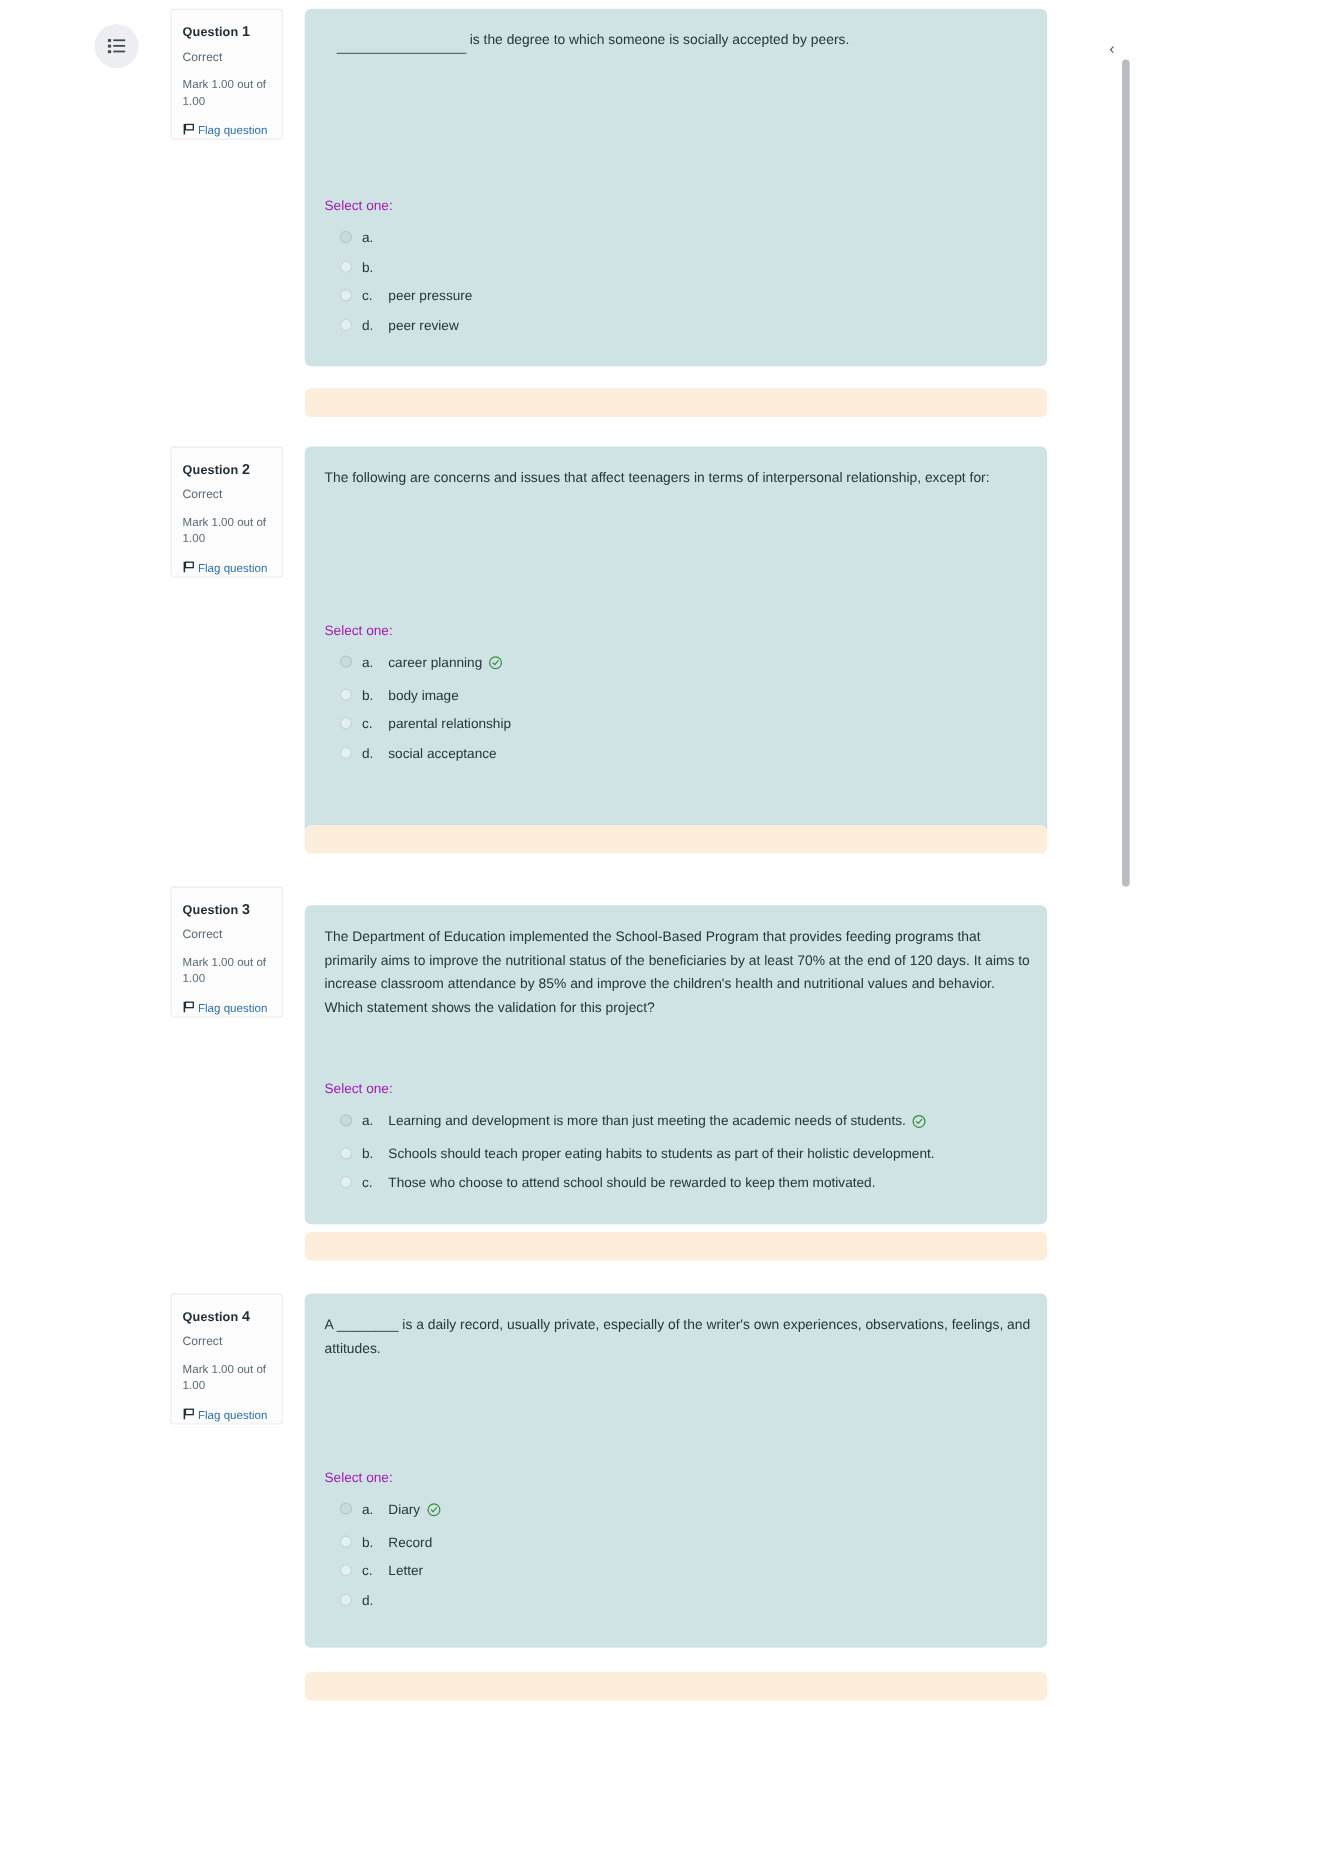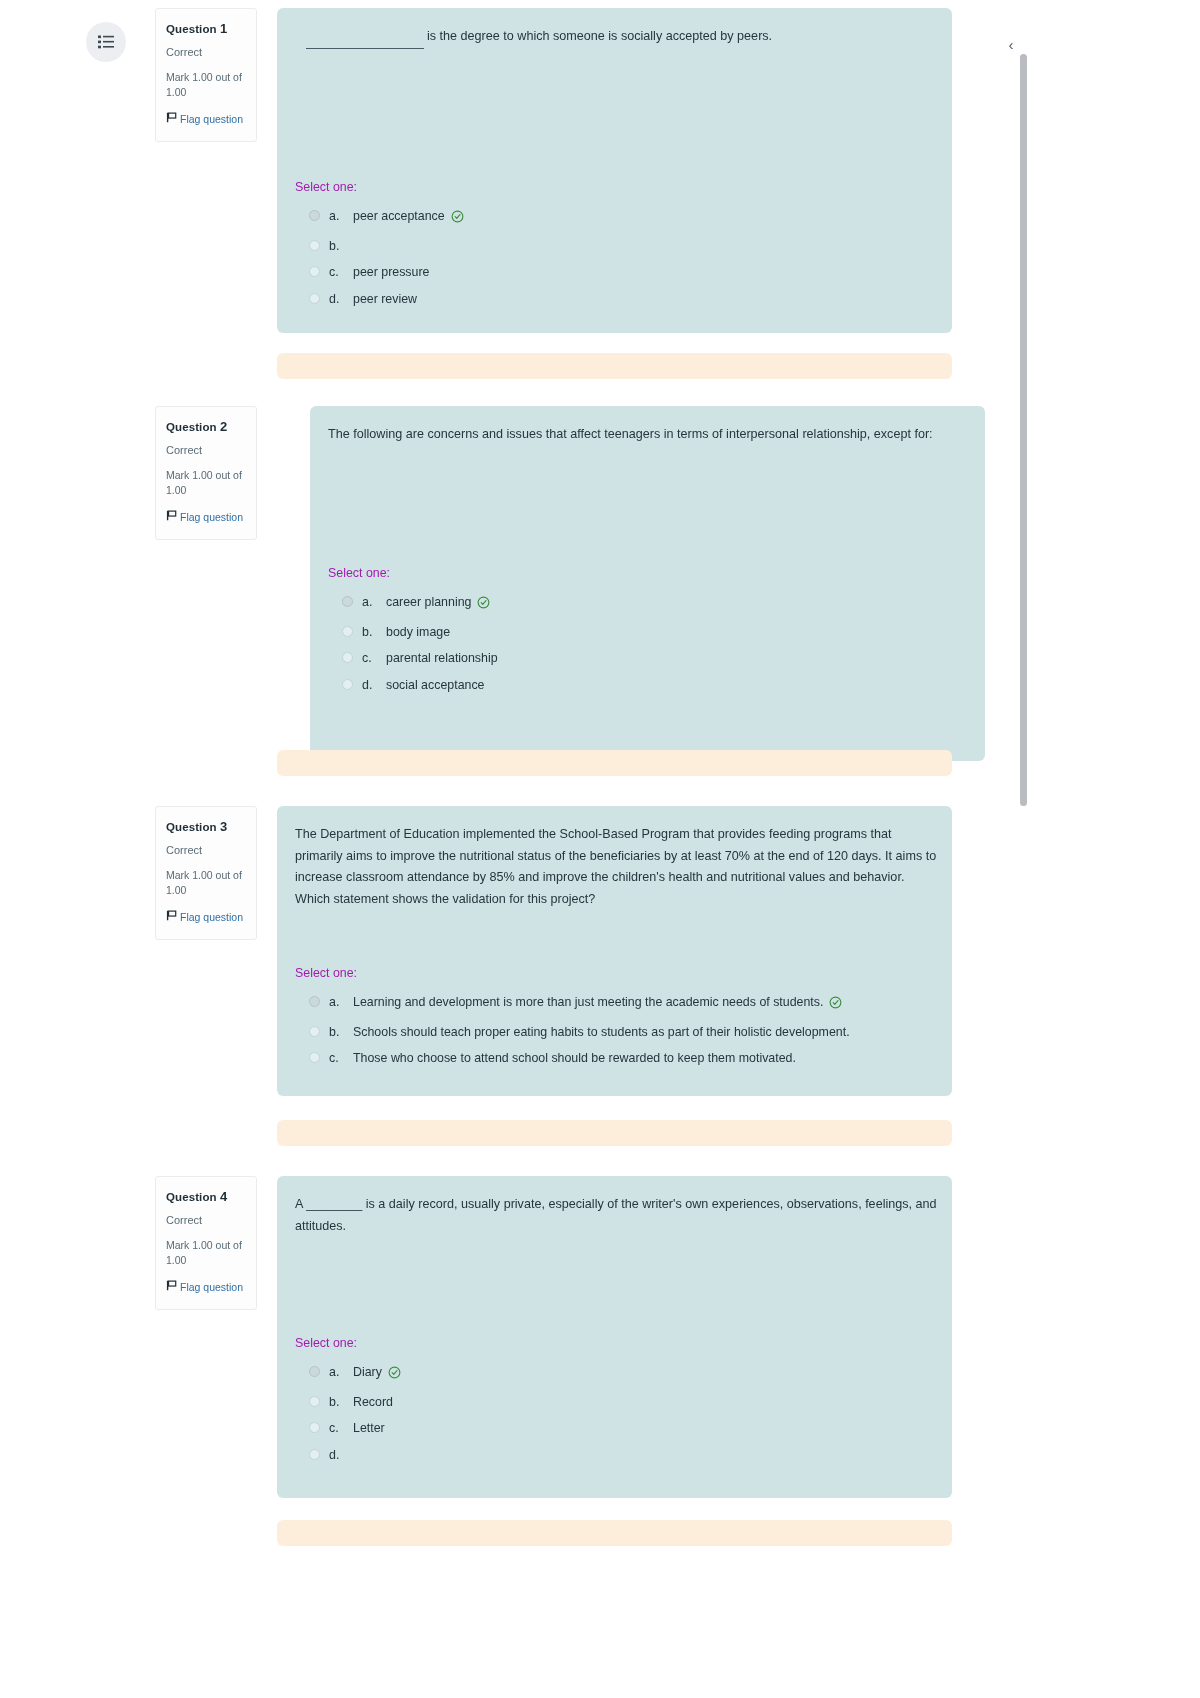--- a/index.html
+++ b/index.html
@@ -62,21 +62,21 @@
     left: 155px;
     width: 800px;
   }
   .q-info {
     position: absolute;
     left: 0; top: 0;
     width: 102px;
     background: #fdfdfd;
     border: 1px solid #e9ebed;
     border-radius: 3px;
-    padding: 12px 9px 16px 10px;
+    padding: 12px 9px 0 10px;
   }
   .q-num {
     font-size: 11.5px;
     font-weight: bold;
     color: #1f2d36;
     letter-spacing: .1px;
     margin-bottom: 10px;
   }
   .q-num .num { font-size: 13px; }
   .q-state {
@@ -202,24 +202,20 @@
           </div>
         </div>
         <div class="q-body" style="height: 325px;">
           <p class="q-text">&nbsp;&nbsp;&nbsp;<span class="blank" style="width: 118px;">&nbsp;</span> is the degree to which someone is socially accepted by peers.</p>
           <div style="position: absolute; left: 18px; right: 22px; top: 172px;">
             <div class="answers-label">Select one:</div>
             <ul class="options">
               <li class="option">
                 <span class="radio checked"></span>
                 <span class="opt-letter">a.</span>
-                <span class="opt-text"><span>peer acceptance</span><span class="correct-mark"><svg width="13" height="13" viewBox="0 0 16 16" aria-hidden="true">
-                      <circle cx="8" cy="8" r="6.6" fill="none" stroke="#3d8c40" stroke-width="1.4"></circle>
-                      <path d="M5.1 8.2 L7.1 10.2 L11.0 5.6" fill="none" stroke="#3d8c40" stroke-width="1.4" stroke-linecap="round" stroke-linejoin="round"></path>
-                    </svg></span></span>
               </li>
               <li class="option">
                 <span class="radio"></span>
                 <span class="opt-letter">b.</span>
               </li>
               <li class="option">
                 <span class="radio"></span>
                 <span class="opt-letter">c.</span>
                 <span class="opt-text"><span>peer pressure</span></span>
               </li>
@@ -238,21 +234,21 @@
           <div class="q-state">Correct</div>
           <div class="q-mark">Mark 1.00 out of 1.00</div>
           <div class="q-flag">
             <span><svg width="11" height="11" viewBox="0 0 12 12" aria-hidden="true">
                 <rect x="1" y="0.8" width="1.5" height="10.4" fill="#1f2d36"></rect>
                 <rect x="2.8" y="1.2" width="7.8" height="5.4" fill="none" stroke="#1f2d36" stroke-width="1.3"></rect>
               </svg></span>
             <span>Flag question</span>
           </div>
         </div>
-        <div class="q-body" style="height: 355px; margin-left: 33px;">
+        <div class="q-body" style="height: 355px;">
           <p class="q-text">The following are concerns and issues that affect teenagers in terms of interpersonal relationship, except for:</p>
           <div style="position: absolute; left: 18px; right: 22px; top: 160px;">
             <div class="answers-label">Select one:</div>
             <ul class="options">
               <li class="option">
                 <span class="radio checked"></span>
                 <span class="opt-letter">a.</span>
                 <span class="opt-text"><span>career planning</span><span class="correct-mark"><svg width="13" height="13" viewBox="0 0 16 16" aria-hidden="true">
                       <circle cx="8" cy="8" r="6.6" fill="none" stroke="#3d8c40" stroke-width="1.4"></circle>
                       <path d="M5.1 8.2 L7.1 10.2 L11.0 5.6" fill="none" stroke="#3d8c40" stroke-width="1.4" stroke-linecap="round" stroke-linejoin="round"></path>
@@ -283,21 +279,21 @@
           <div class="q-state">Correct</div>
           <div class="q-mark">Mark 1.00 out of 1.00</div>
           <div class="q-flag">
             <span><svg width="11" height="11" viewBox="0 0 12 12" aria-hidden="true">
                 <rect x="1" y="0.8" width="1.5" height="10.4" fill="#1f2d36"></rect>
                 <rect x="2.8" y="1.2" width="7.8" height="5.4" fill="none" stroke="#1f2d36" stroke-width="1.3"></rect>
               </svg></span>
             <span>Flag question</span>
           </div>
         </div>
-        <div class="q-body" style="height: 290px;">
+        <div class="q-body" style="height: 290px; margin-top: 17px;">
           <p class="q-text">The Department of Education implemented the School-Based Program that provides feeding programs that primarily aims to improve the nutritional status of the beneficiaries by at least 70% at the end of 120 days. It aims to increase classroom attendance by 85% and improve the children's health and nutritional values and behavior.<br>Which statement shows the validation for this project?</p>
           <div style="position: absolute; left: 18px; right: 22px; top: 160px;">
             <div class="answers-label">Select one:</div>
             <ul class="options">
               <li class="option">
                 <span class="radio checked"></span>
                 <span class="opt-letter">a.</span>
                 <span class="opt-text"><span>Learning and development is more than just meeting the academic needs of students.</span><span class="correct-mark"><svg width="13" height="13" viewBox="0 0 16 16" aria-hidden="true">
                       <circle cx="8" cy="8" r="6.6" fill="none" stroke="#3d8c40" stroke-width="1.4"></circle>
                       <path d="M5.1 8.2 L7.1 10.2 L11.0 5.6" fill="none" stroke="#3d8c40" stroke-width="1.4" stroke-linecap="round" stroke-linejoin="round"></path>

